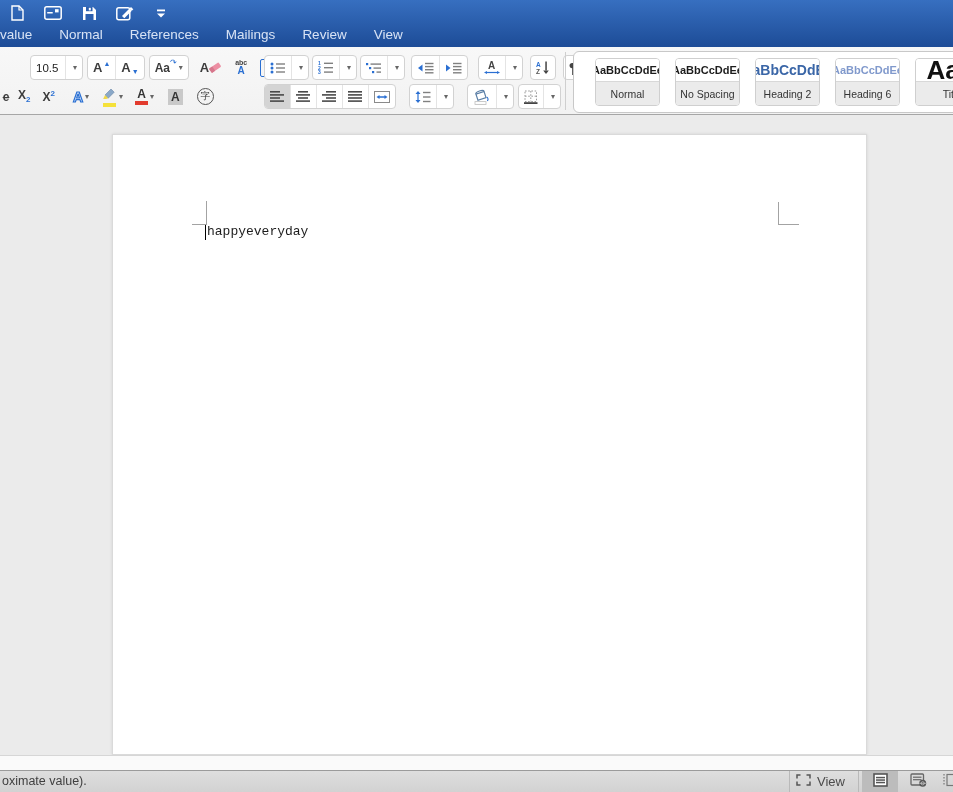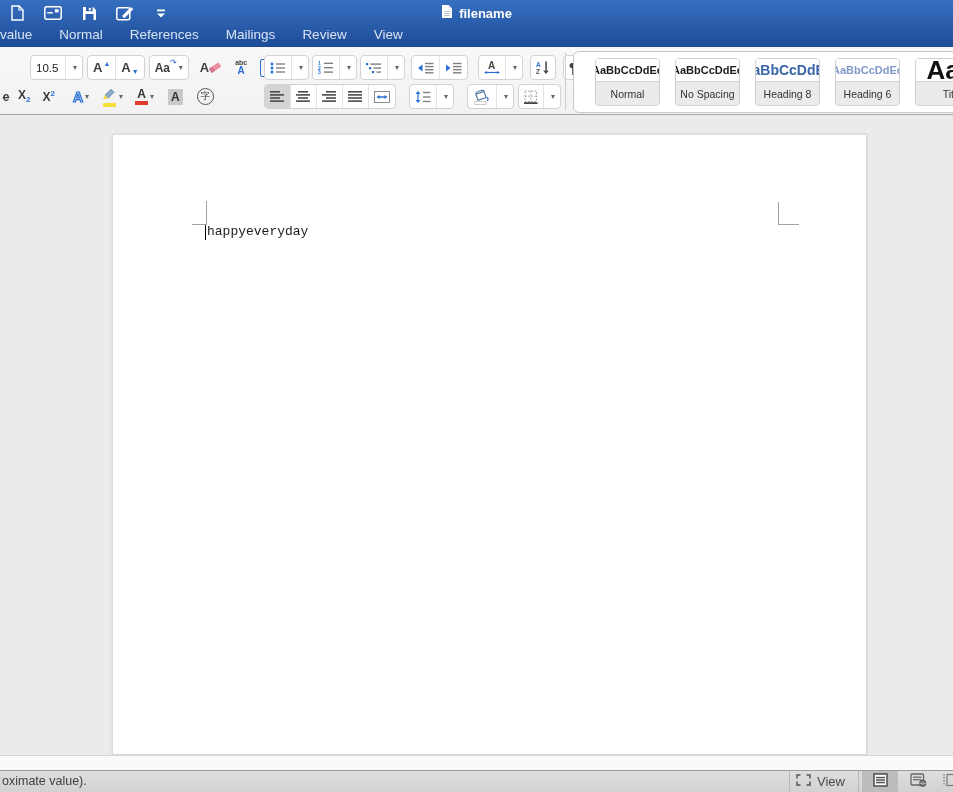--- a/index.html
+++ b/index.html
@@ -128,34 +128,20 @@
           </svg>
       </div>
       <div class="qbtn">
         <svg width="10" height="9" viewBox="0 0 10 9">
             <rect x="1" y="0.5" width="8" height="1.8" fill="#fff"></rect>
             <path d="M1 4.5 h8 L5 8.5 Z" fill="#fff"></path>
           </svg>
       </div>
     </div>
 
-    <div class="doc-title">
-      <span>
-        <svg width="12" height="15" viewBox="0 0 12 15">
-            <path d="M1 1 h6.5 l3.5 3.5 v9.5 h-10 Z" fill="#fff"></path>
-            <path d="M7.5 1 v3.5 h3.5 Z" fill="#d7dde8"></path>
-            <g fill="#b9c3d6">
-              <rect x="3" y="7" width="6" height="1"></rect>
-              <rect x="3" y="9" width="6" height="1"></rect>
-              <rect x="3" y="11" width="6" height="1"></rect>
-            </g>
-          </svg>
-      </span>
-      <span>filename</span>
-    </div>
 
     <div class="tabs">
       <span class="tab">value</span>
       <span class="tab">Normal</span>
       <span class="tab">References</span>
       <span class="tab">Mailings</span>
       <span class="tab">Review</span>
       <span class="tab">View</span>
     </div>
   </div>
@@ -473,21 +459,21 @@
       <div class="style-item">
         <div class="sample">
             <span style="color:#1c1c1c;font-size:11px;font-weight:600">AaBbCcDdEe</span>
           </div>
         <div class="slabel">No Spacing</div>
       </div>
       <div class="style-item">
         <div class="sample">
             <span style="color:#3a66a7;font-size:14px;font-weight:600">AaBbCcDdEe</span>
           </div>
-        <div class="slabel">Heading 8</div>
+        <div class="slabel">Heading 2</div>
       </div>
       <div class="style-item">
         <div class="sample">
             <span style="color:#8099cc;font-size:11px;font-weight:600">AaBbCcDdEe</span>
           </div>
         <div class="slabel">Heading 6</div>
       </div>
       <div class="style-item wide">
         <div class="sample">
             <span style="color:#111111;font-size:26px;font-weight:700">AaB</span>

